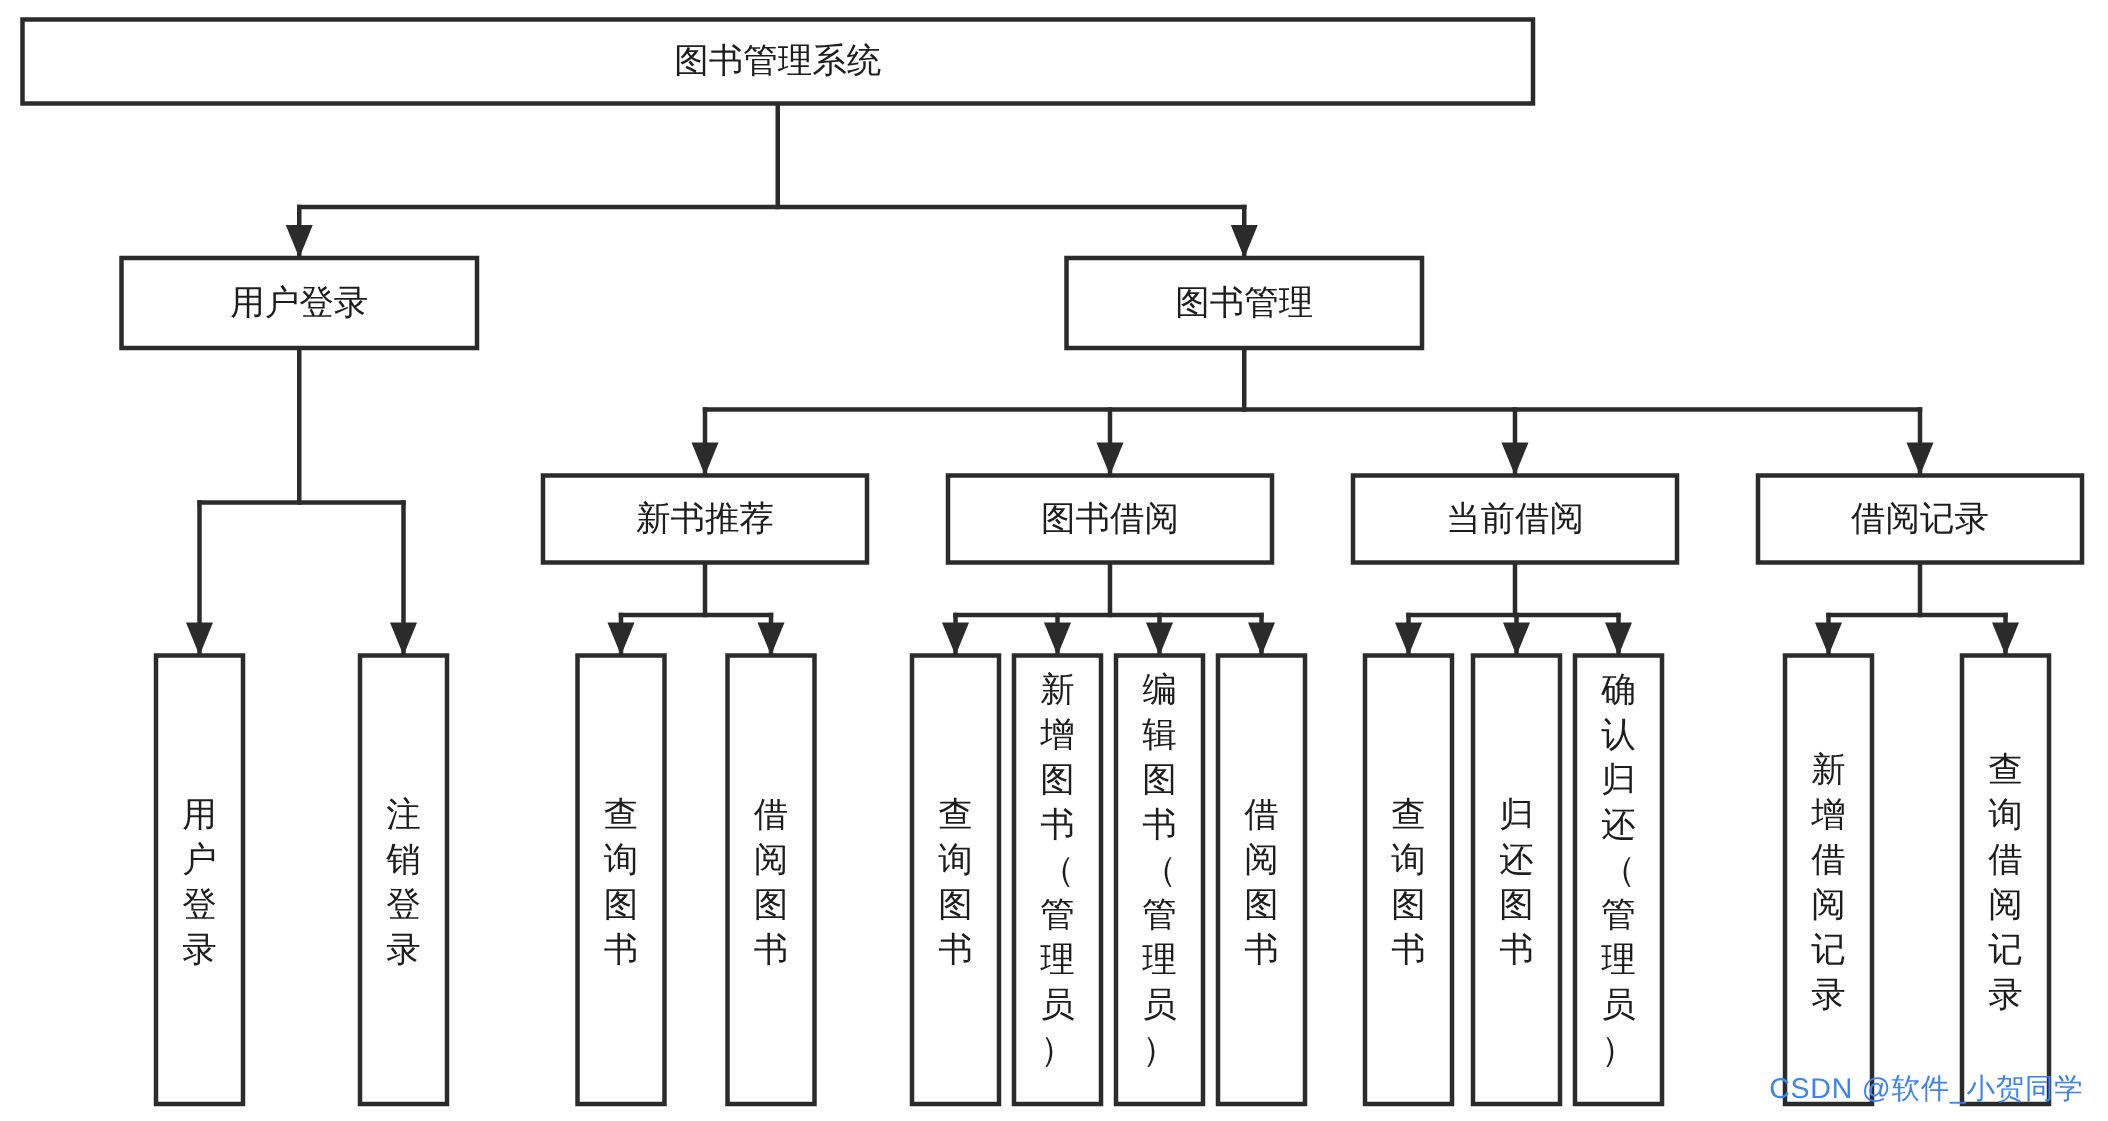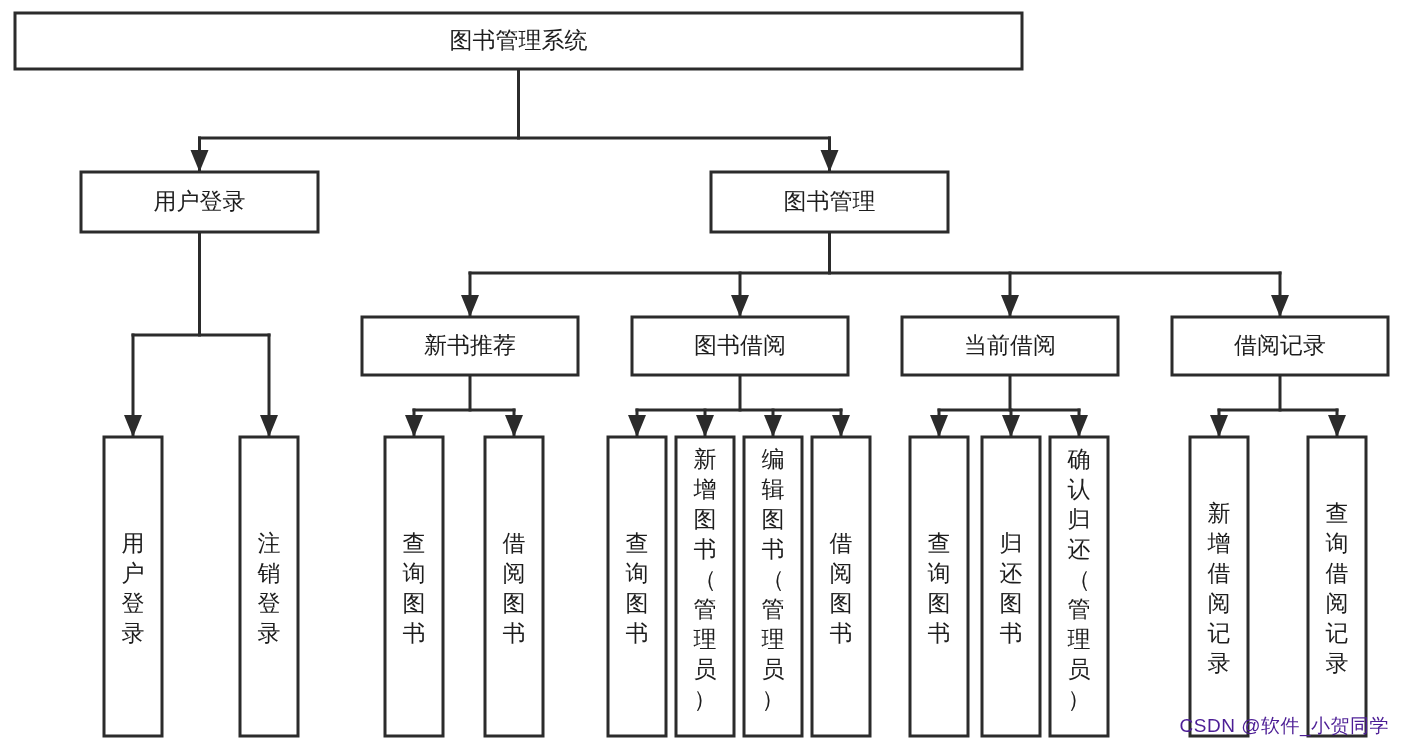--- a/index.html
+++ b/index.html
@@ -53,21 +53,21 @@
     font-size: 23px;
     fill: #1d1d1d;
     text-anchor: middle;
   }
   .watermark-text {
     position: absolute;
     right: 16px;
     bottom: 8px;
     font-family: "Liberation Sans", "DejaVu Sans", sans-serif;
     font-size: 19px;
-    color: #4c1d95;
+    color: #3b82f6;
     white-space: nowrap;
     letter-spacing: 0.5px;
     user-select: none;
   }
 </style>
 </head>
 <body>
 
 <div id="diagram-root">
 

